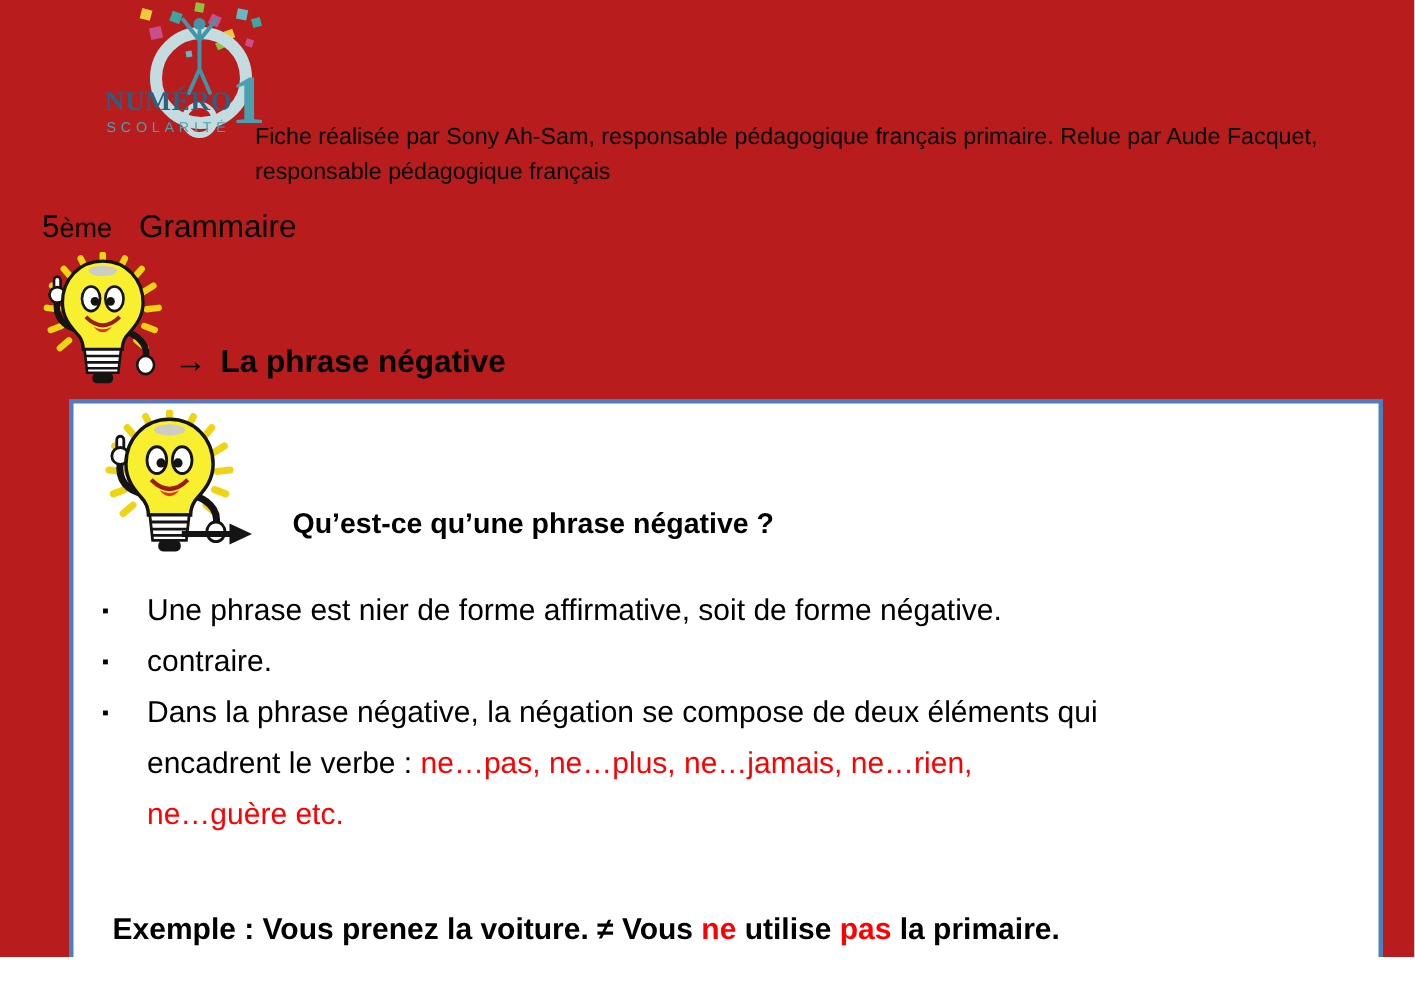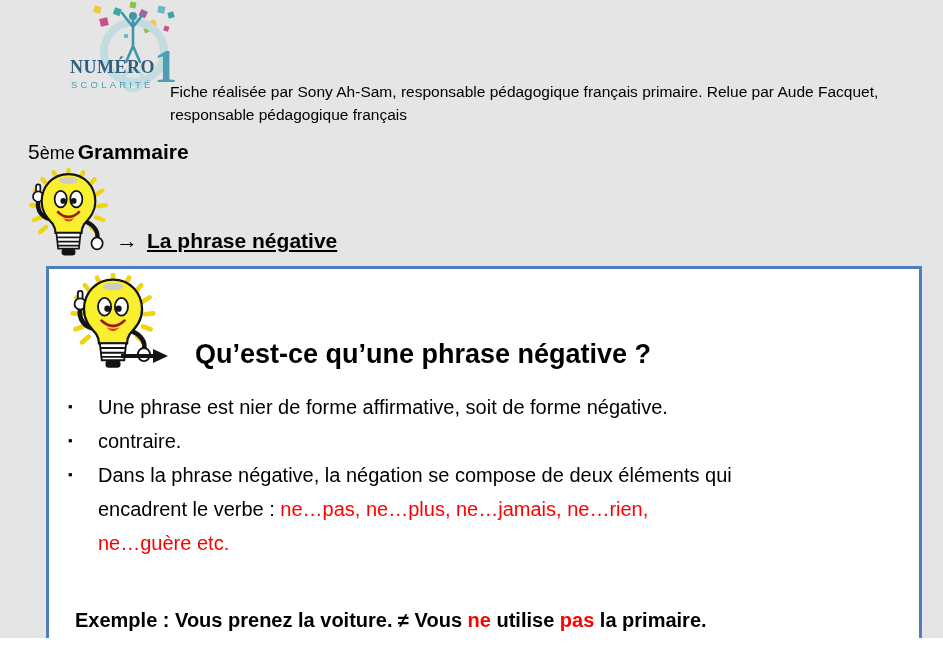--- a/index.html
+++ b/index.html
@@ -1,40 +1,40 @@
 <!DOCTYPE html>
 <html lang="fr"><head>
 <meta charset="utf-8">
 <style>
   html,body{margin:0;padding:0;background:#fff;}
   .page{
-    position:relative;width:943px;height:638px;background:#e5e5e5;
+    position:relative;width:943px;height:638px;background:#b91c1c;
     overflow:hidden;font-family:"Liberation Sans",sans-serif;color:#000;
   }
   .logo{position:absolute;left:70px;top:0;width:122px;height:100px;}
   .credit{
     position:absolute;left:170px;top:80px;width:744px;text-align:left;
     font-size:15.5px;line-height:23px;color:#000;
   }
   .grade{position:absolute;left:28px;top:140px;font-size:21px;}
   .grade .g-suf{font-size:18px;}
-  .grade .g-subject{font-weight:bold;margin-left:3px;}
+  .grade .g-subject{font-weight:normal;margin-left:18px;}
   .bulb1{position:absolute;left:25px;top:168px;width:87px;height:97px;}
   .lesson-title{position:absolute;left:116px;top:228px;font-size:21px;}
   .lesson-title .arr{font-size:22px;font-weight:normal;margin-right:9px;}
-  .lesson-title .tt{font-weight:bold;text-decoration:underline;}
+  .lesson-title .tt{font-weight:bold;}
   .box{
     position:absolute;left:46px;top:266px;width:870px;height:424px;
     border:3px solid #4d7ebf;background:#fff;
   }
   .bulb2{position:absolute;left:17px;top:4px;width:94px;height:105px;}
   .thick-arrow{position:absolute;left:72px;top:78px;}
   .box-title{
     position:absolute;left:146px;top:70px;margin:0;
-    font-size:27px;font-weight:bold;white-space:nowrap;
+    font-size:19px;font-weight:bold;white-space:nowrap;
   }
   .bullets{
     position:absolute;left:16px;top:121px;width:840px;
     margin:0;padding:0;list-style:none;
   }
   .bullets li{display:flex;font-size:20px;line-height:34px;}
   .bullets .marker{width:30px;font-size:13px;flex:none;padding-left:3px;}
   .bullets .btext{flex:1;}
   .example{
     position:absolute;left:26px;top:340px;margin:0;

